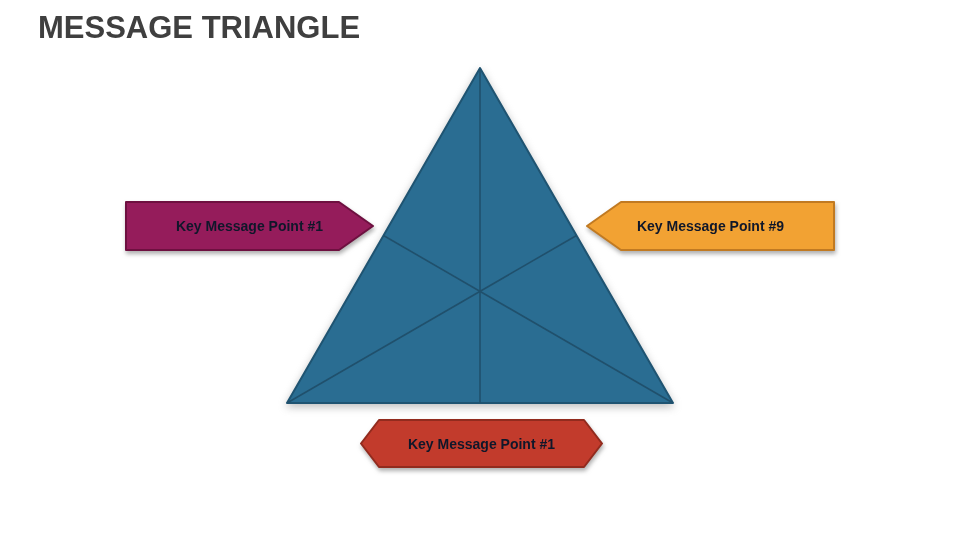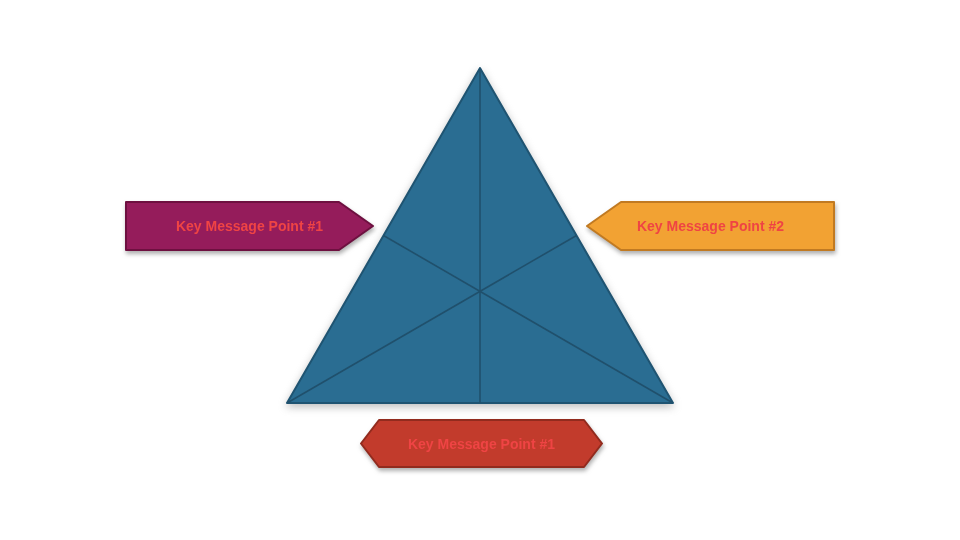--- a/index.html
+++ b/index.html
@@ -49,49 +49,50 @@
   }
   .banner-label {
     position: absolute;
     left: 0; top: 0;
     width: 100%; height: 100%;
     display: flex;
     align-items: center;
     justify-content: center;
     font-size: 14px;
     font-weight: 700;
-    color: #ef4444;
+    color: #0f172a;
     white-space: nowrap;
   }
 </style>
 </head>
 <body>
 
 <div class="slide">
 
+  <div class="slide-title">MESSAGE TRIANGLE</div>
 
   <svg class="triangle-svg" viewBox="0 0 960 540">
     <polygon points="480,68 673,403 287,403" stroke-width="2" stroke-linejoin="round" fill="#2A6D92" stroke="#1F5472"></polygon>
     <line x1="480" y1="68" x2="480" y2="403" stroke-width="1.6" stroke="#20506C"></line>
     <line x1="287" y1="403" x2="576.5" y2="235.5" stroke-width="1.6" stroke="#20506C"></line>
     <line x1="673" y1="403" x2="383.5" y2="235.5" stroke-width="1.6" stroke="#20506C"></line>
   </svg>
 
   <div class="banner banner-left">
     <svg viewBox="0 0 249 50" preserveAspectRatio="none">
       <polygon points="1,1 214,1 248,25 214,49 1,49" stroke-width="2" stroke-linejoin="round" fill="#951C5B" stroke="#6E1040"></polygon>
     </svg>
     <div class="banner-label">Key Message Point #1</div>
   </div>
 
   <div class="banner banner-right">
     <svg viewBox="0 0 249 50" preserveAspectRatio="none">
       <polygon points="248,1 35,1 1,25 35,49 248,49" stroke-width="2" stroke-linejoin="round" fill="#F2A233" stroke="#C17A22"></polygon>
     </svg>
-    <div class="banner-label">Key Message Point #2</div>
+    <div class="banner-label">Key Message Point #9</div>
   </div>
 
   <div class="banner banner-bottom">
     <svg viewBox="0 0 243 49" preserveAspectRatio="none">
       <polygon points="19,1 224,1 242,24.5 224,48 19,48 1,24.5" stroke-width="2" stroke-linejoin="round" fill="#C23B2C" stroke="#922B1E"></polygon>
     </svg>
     <div class="banner-label">Key Message Point #1</div>
   </div>
 
 </div>

